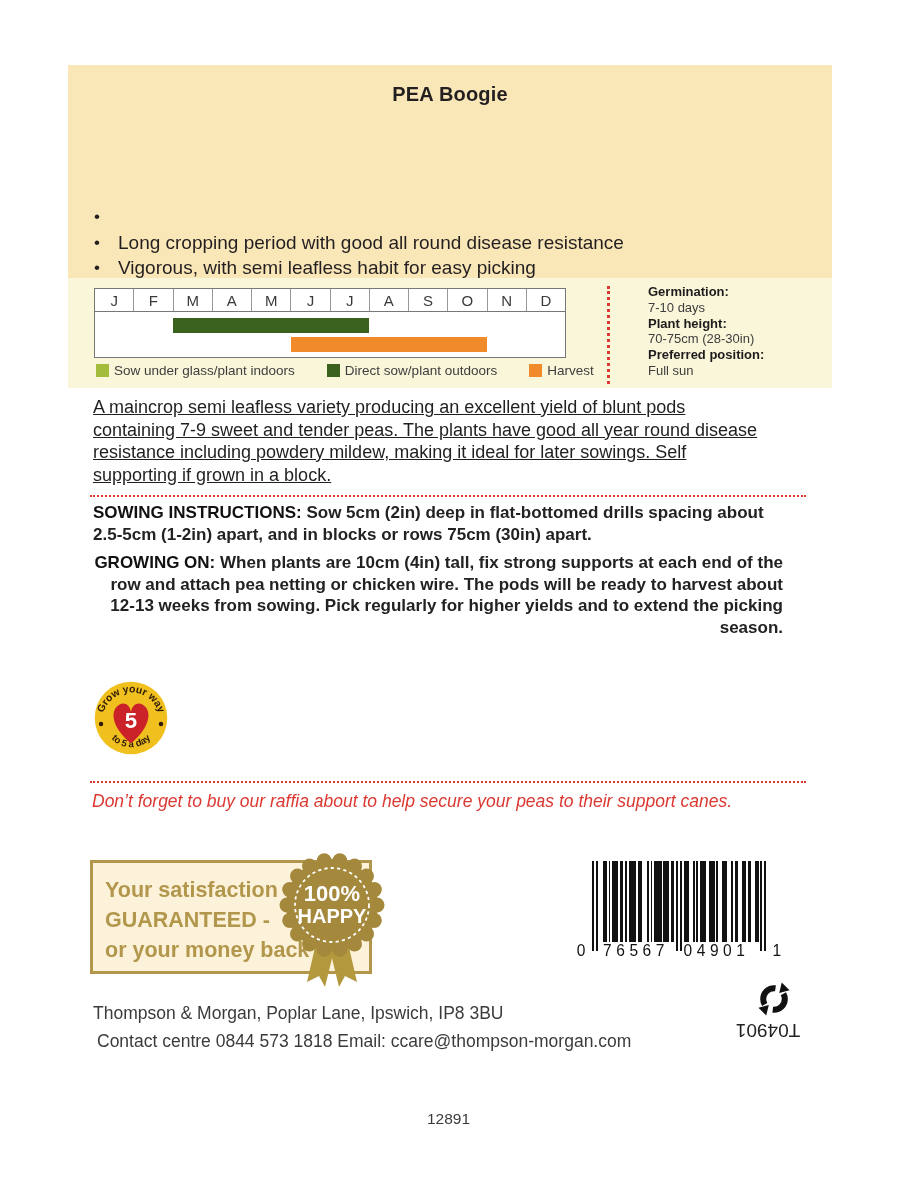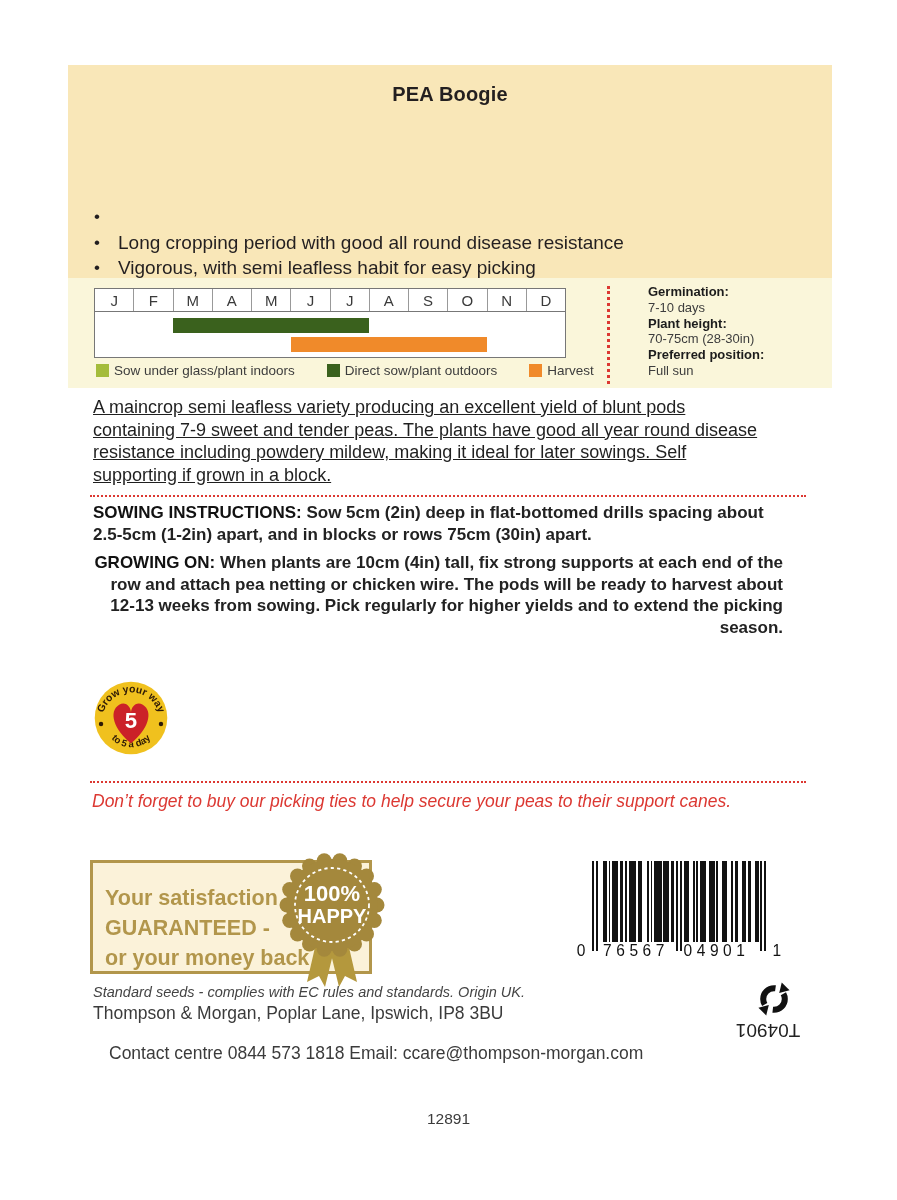--- a/index.html
+++ b/index.html
@@ -39,32 +39,32 @@
   .growing{top:552px;width:690px;text-align:right;}
   
   .badge-wrap{position:absolute;left:94px;top:681px;width:74px;height:74px;}
   .vitamins{position:absolute;left:172px;top:695px;width:636px;margin:0;
             font-size:16.5px;line-height:22px;color:#3a3a3a;}
   .reminder{position:absolute;left:92px;top:791px;width:700px;margin:0;
             font-size:17.5px;font-style:italic;color:#dc3832;}
   
   .guarantee-box{position:absolute;left:90px;top:860px;width:282px;height:114px;
                  background:#fbf2d9;border:3px solid #b2964b;box-sizing:border-box;}
-  .guarantee-text{position:absolute;left:12px;top:20px;font-size:21.5px;font-weight:bold;
+  .guarantee-text{position:absolute;left:12px;top:12px;font-size:21.5px;font-weight:bold;
                   line-height:30px;color:#b2964b;}
   .rosette{position:absolute;left:276px;top:853px;width:112px;height:146px;z-index:2;}
   
   .barcode{position:absolute;left:572px;top:861px;width:214px;height:98px;}
   .green-dot{position:absolute;left:755px;top:980px;width:38px;height:38px;}
   .packet-code{position:absolute;left:728px;top:1019px;width:80px;text-align:center;
                font-size:19px;color:#222;transform:rotate(180deg);}
   
   .standards{position:absolute;left:93px;top:984px;margin:0;font-size:14.5px;font-style:italic;color:#444;}
   .address{position:absolute;left:93px;top:1003px;margin:0;font-size:17.5px;color:#3b3b3b;}
-  .contact{position:absolute;left:93px;top:1027px;margin:16px;font-size:17.5px;color:#3b3b3b;}
+  .contact{position:absolute;left:93px;top:1027px;margin:4px;font-size:17.5px;color:#3b3b3b;}
   .batch{position:absolute;left:0;top:1110px;width:897px;text-align:center;font-size:15.5px;color:#3b3b3b;}
 </style>
 </head>
 <body>
 
 <div class="page">
 
   <section class="top-panel">
     <h1 class="title">PEA Boogie</h1>
     <ul class="bullets">
@@ -149,21 +149,21 @@
       </text>
       <circle cx="9.5" cy="58" r="3" fill="#2e1a06"></circle>
       <circle cx="90.5" cy="58" r="3" fill="#2e1a06"></circle>
       <path d="M50 84 C 27 66, 19 41, 34 32 C 43 27, 50 35, 50 43 C 50 35, 57 27, 66 32 C 81 41, 73 66, 50 84 Z" fill="#cb2128"></path>
       <text x="50" y="64" text-anchor="middle" font-size="30" font-weight="bold" fill="#ffffff">5</text>
     </svg>
   </div>
 
   <div class="rule rule2"></div>
 
-  <p class="reminder">Don’t forget to buy our picking ties to help secure your peas to their support canes.</p>
+  <p class="reminder">Don’t forget to buy our raffia about to help secure your peas to their support canes.</p>
 
   <div class="guarantee-box">
     <div class="guarantee-text">
       <div>Your satisfaction</div>
       <div>GUARANTEED -</div>
       <div>or your money back</div>
     </div>
   </div>
   <svg class="rosette" viewBox="0 0 112 146">
     <path d="M40 90 L58 97 L49 134 L43 123 L31 129 Z" fill="#b4983d"></path>
@@ -262,18 +262,17 @@
   </svg>
 
   <svg class="green-dot" viewBox="-4 -4 44 44">
     <circle cx="18" cy="18" r="12.5" fill="none" stroke="#111" stroke-width="7" stroke-dasharray="28 11.3" stroke-dashoffset="7"></circle>
     <path d="M27 -1 L36 8 L24 11 Z" fill="#111"></path>
     <path d="M9 37 L0 28 L12 25 Z" fill="#111"></path>
   </svg>
 
   <div class="packet-code">T04901</div>
 
-  <p class="standards">Standard seeds - complies with EC rules and standards. Origin UK.</p>
   <p class="address">Thompson &amp; Morgan, Poplar Lane, Ipswich, IP8 3BU</p>
   <p class="contact">Contact centre 0844 573 1818 Email: ccare@thompson-morgan.com</p>
   <div class="batch">12891</div>
 
 </div>
 
 </body></html>

